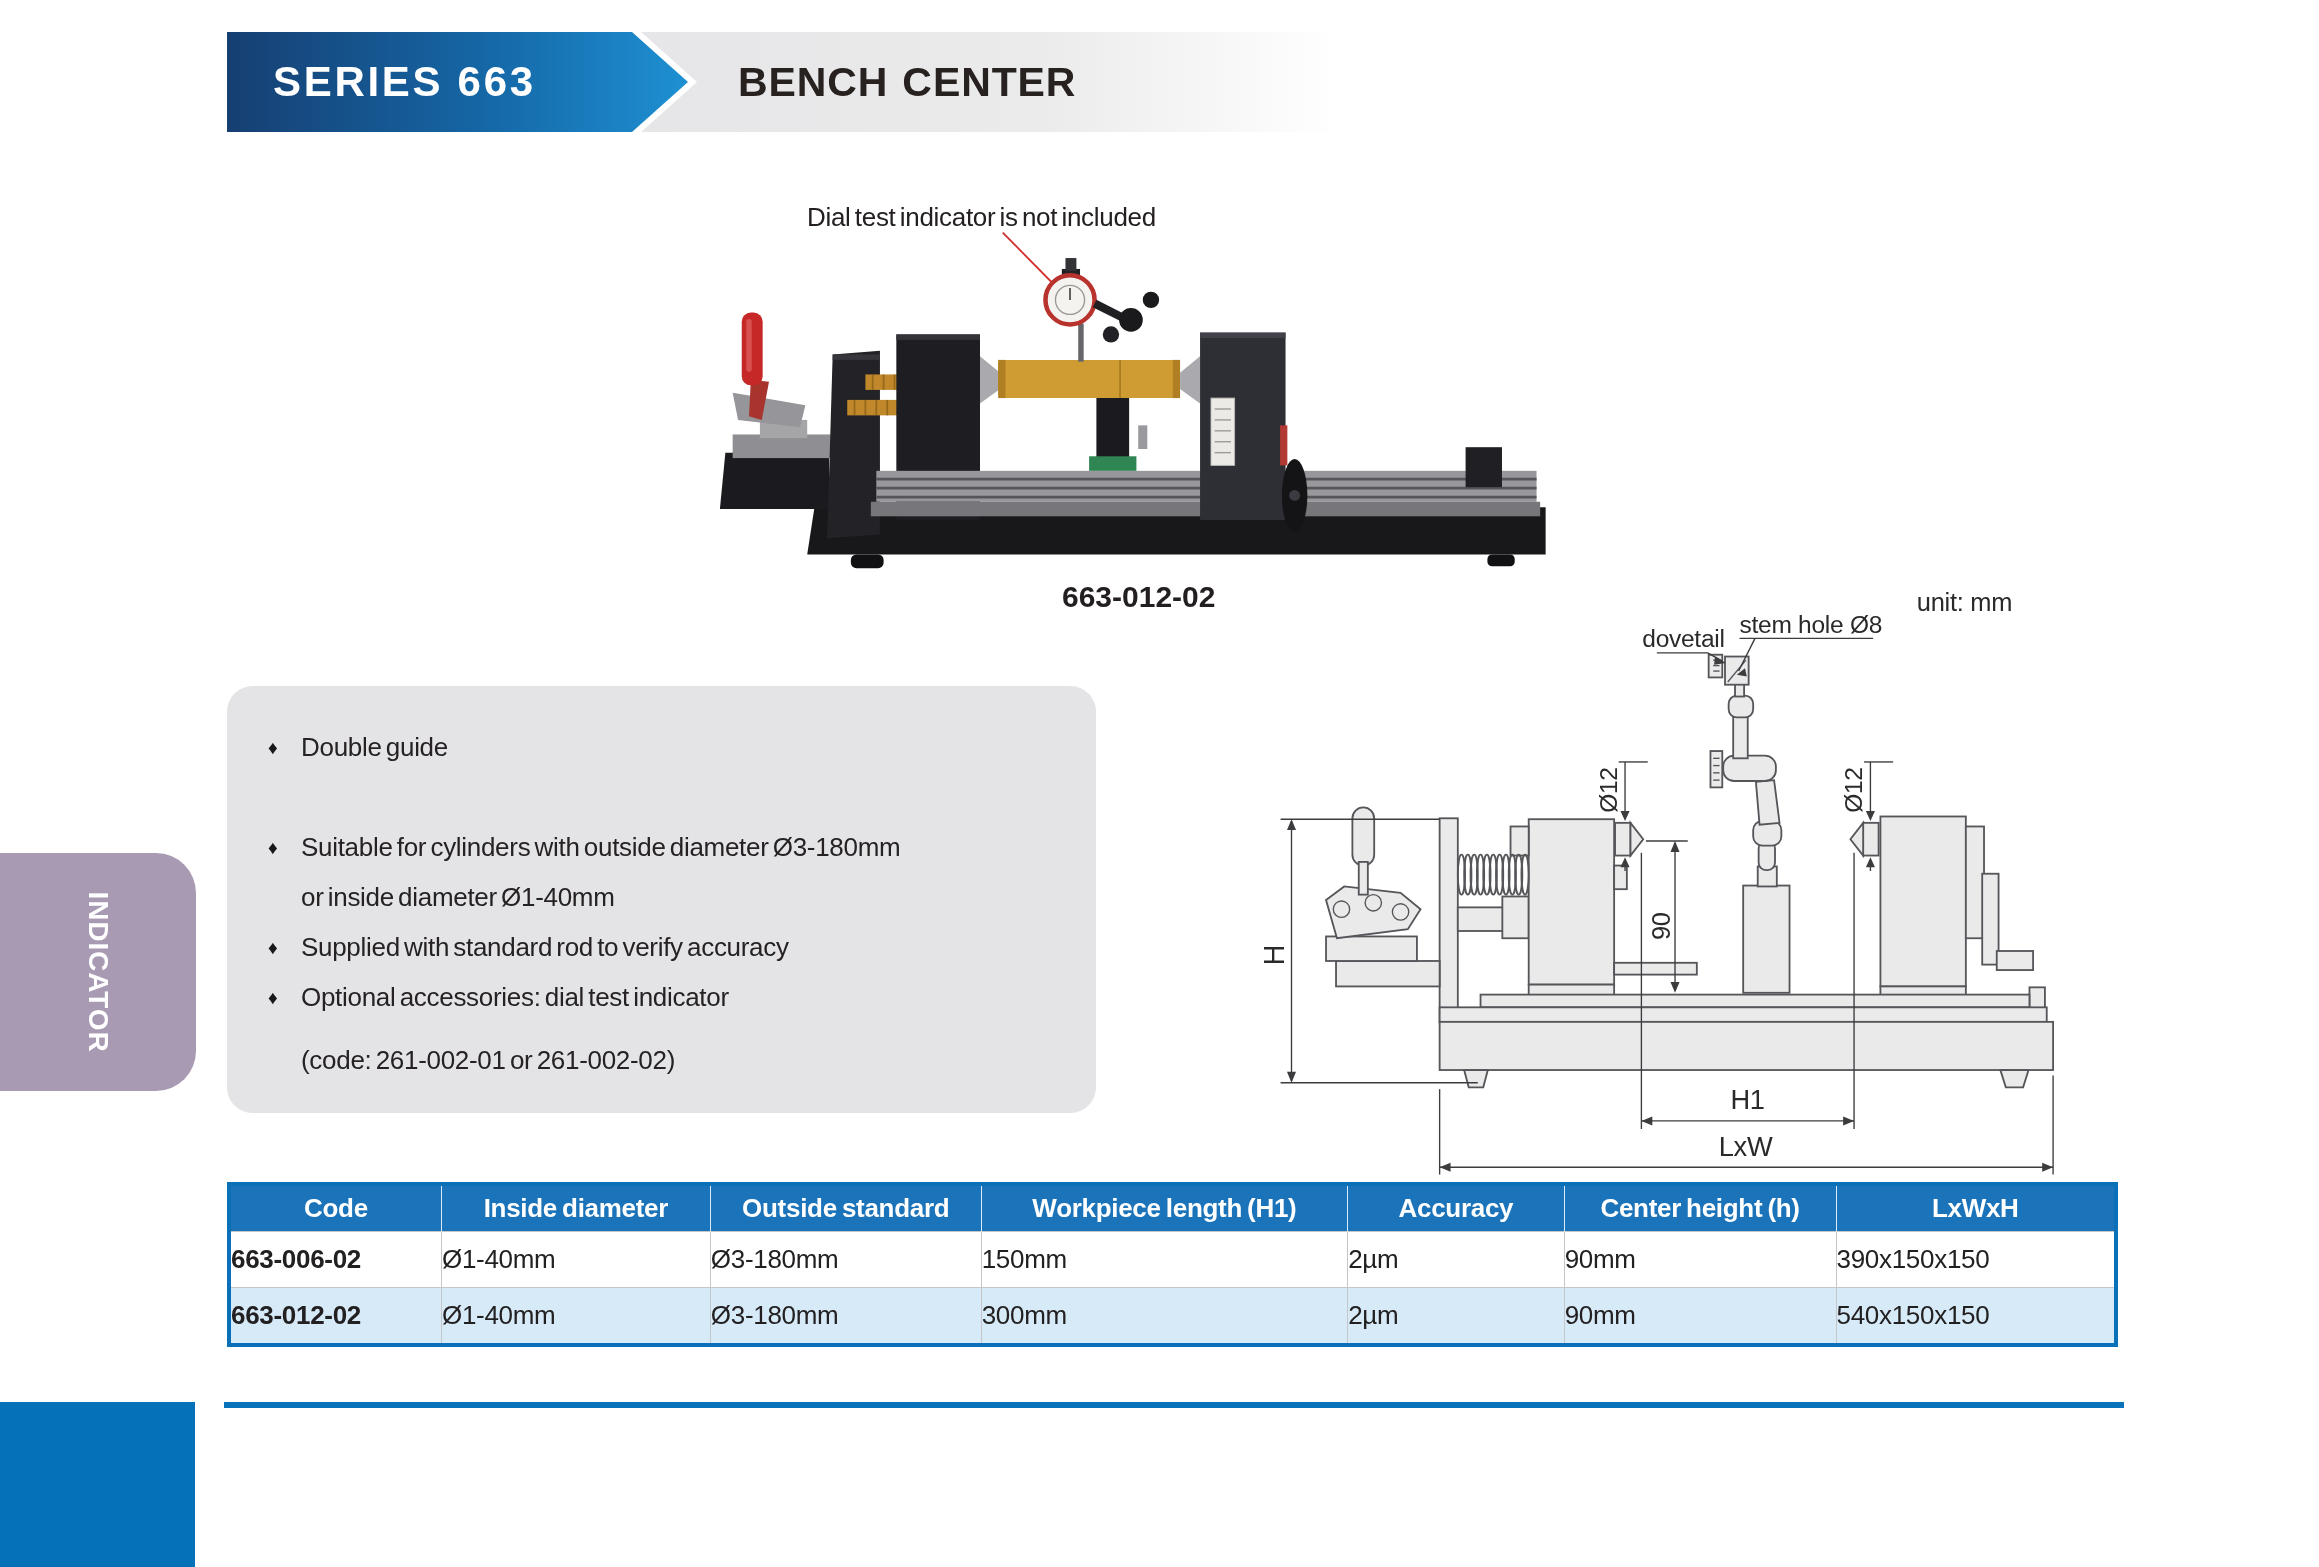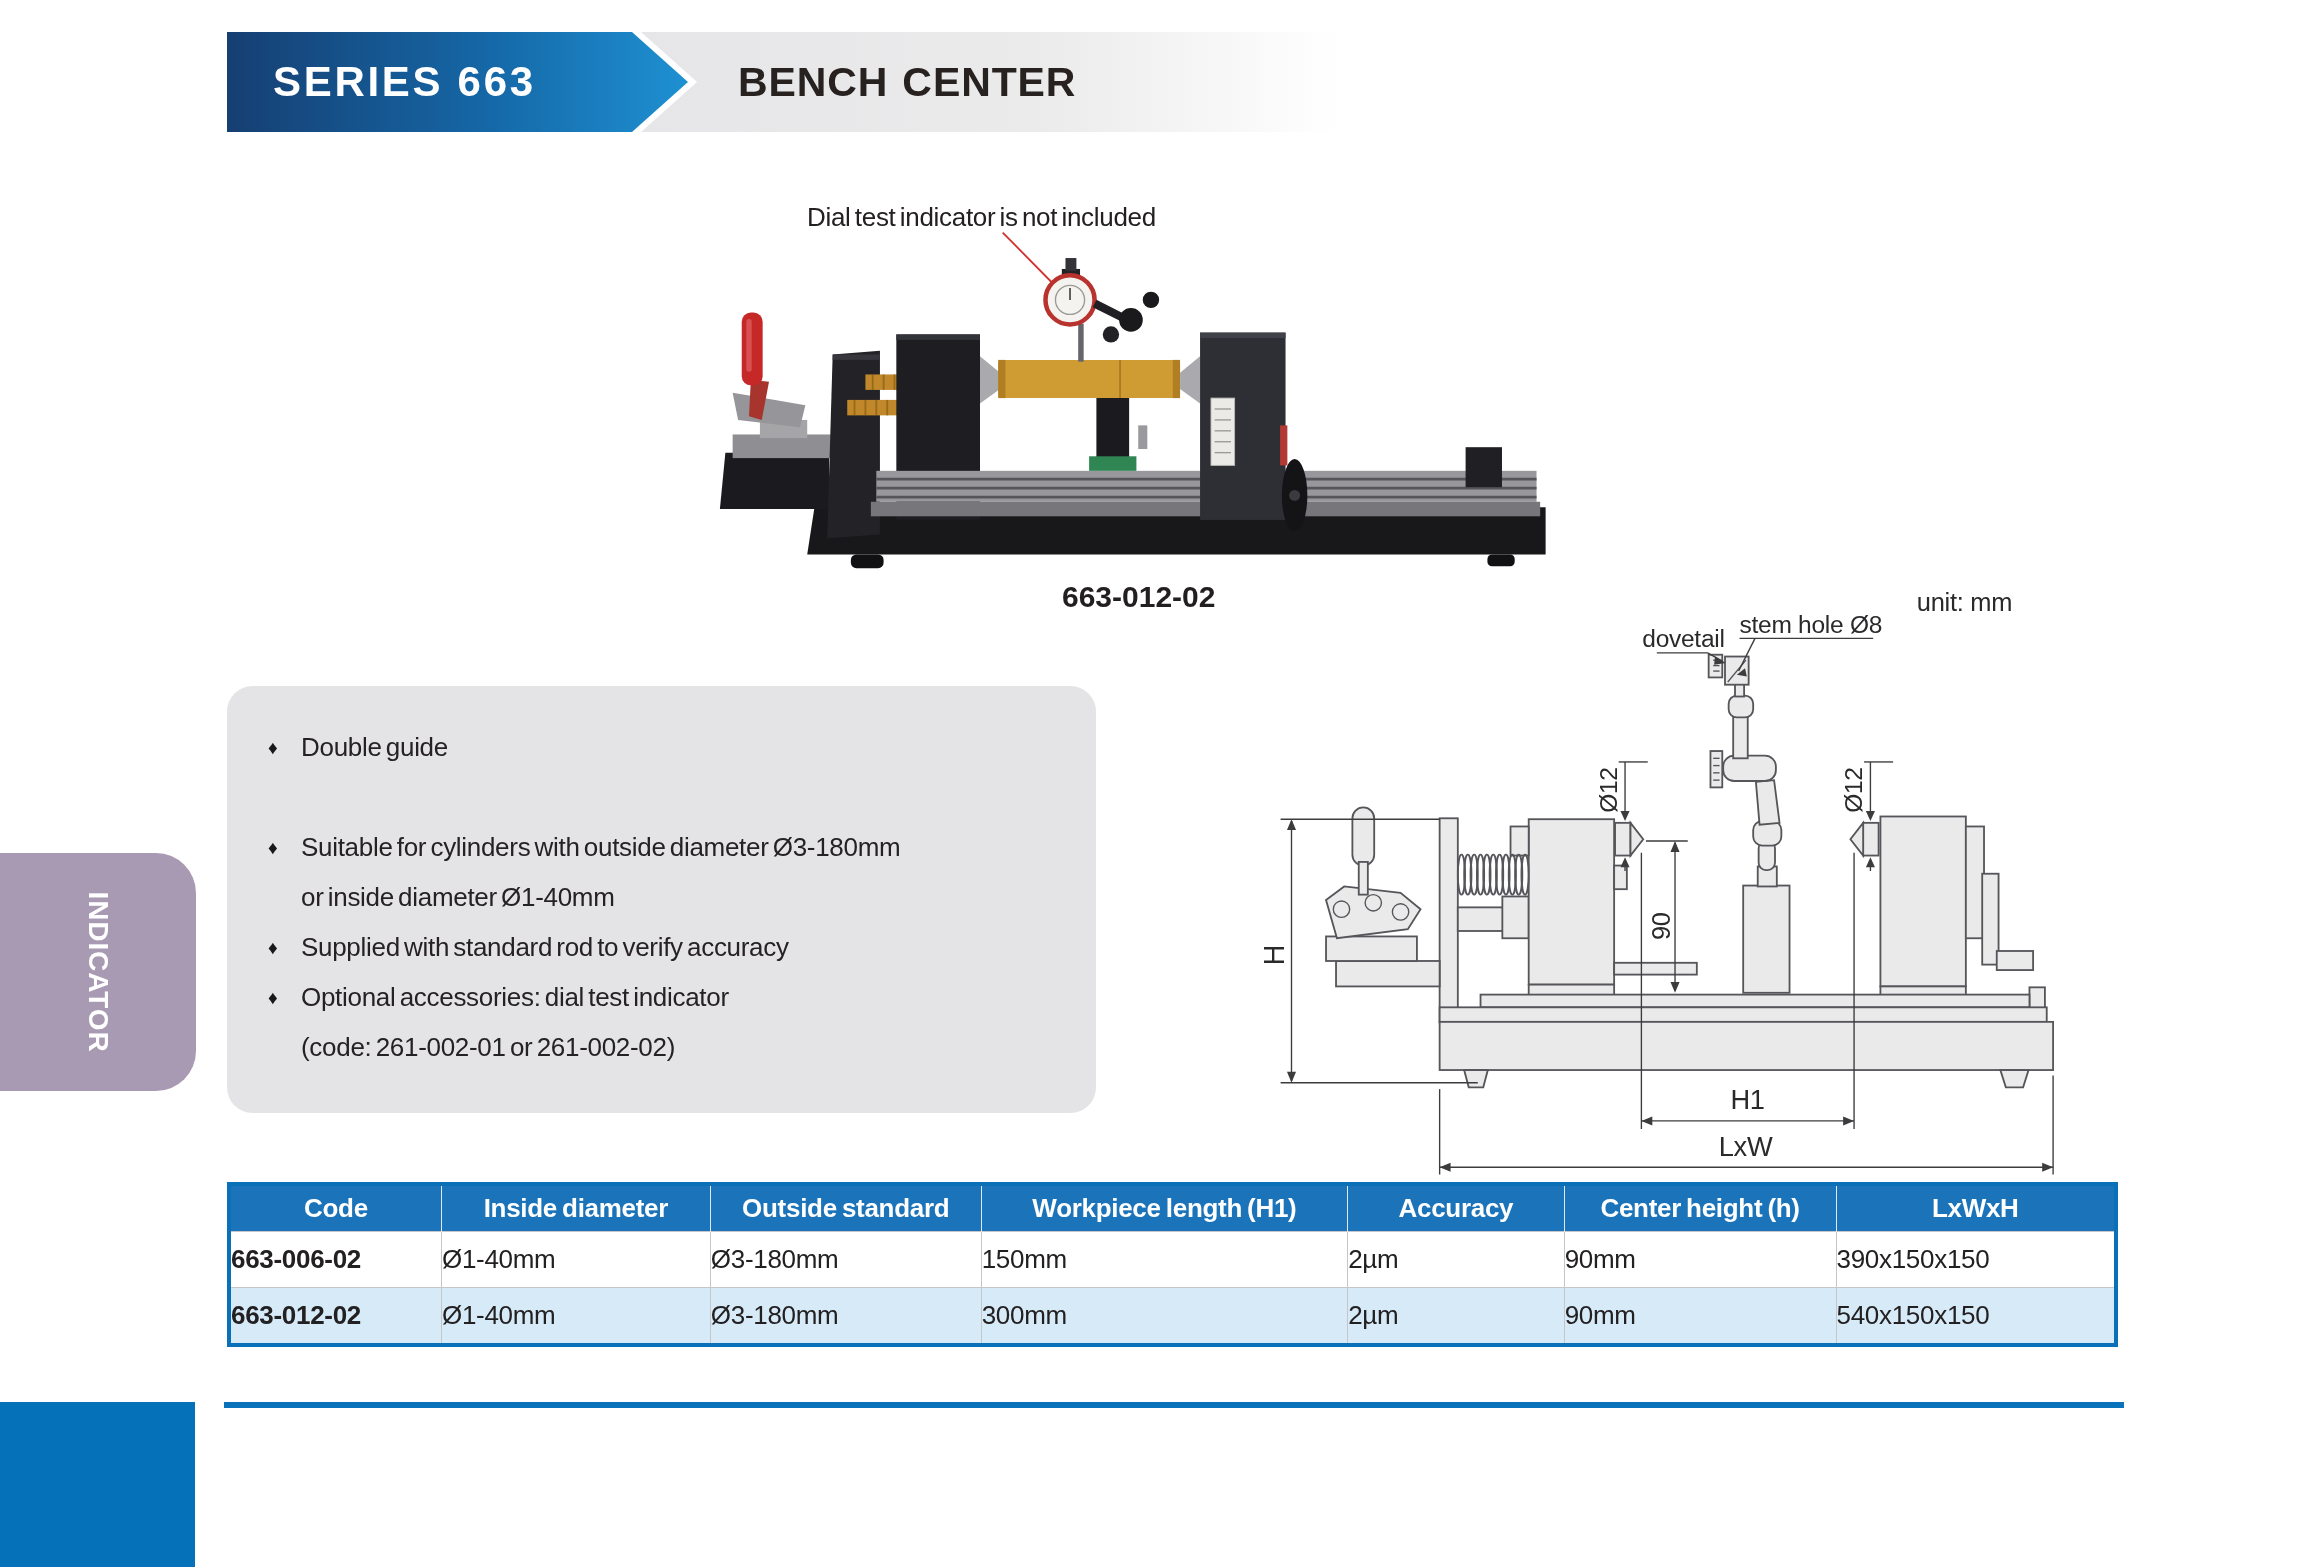--- a/index.html
+++ b/index.html
@@ -45,21 +45,21 @@
     left:227px;top:686px;width:841px;height:427px;background:#e4e4e6;
     border-radius:25.5px;
     padding-left:28px;
   }
   .feature-line{position:absolute;left:41px;height:36px;line-height:36px;
     font-size:26px;color:#262223;word-spacing:-2.7px;white-space:nowrap;}
   .feature-line .blt{display:inline-block;width:33px;font-size:19px;
     vertical-align:1.8px;color:#1a1718;}
   .feature-line .txt{display:inline-block;}
   .fl-0{top:43px;} .fl-1{top:93px;} .fl-2{top:143px;} .fl-3{top:193px;}
-  .fl-4{top:243px;} .fl-5{top:293px;} .fl-6{top:343px;}
+  .fl-4{top:243px;} .fl-5{top:293px;} .fl-6{top:356px;}
   .no-blt .blt{visibility:hidden;}
 
   
   .side-tab{
     left:0;top:853px;width:196px;height:238px;background:#a89ab3;
     border-radius:0 40px 40px 0;
   }
   .side-tab-text{
     position:absolute;left:50%;top:50%;
     transform:translate(-50%,-50%) rotate(90deg);

